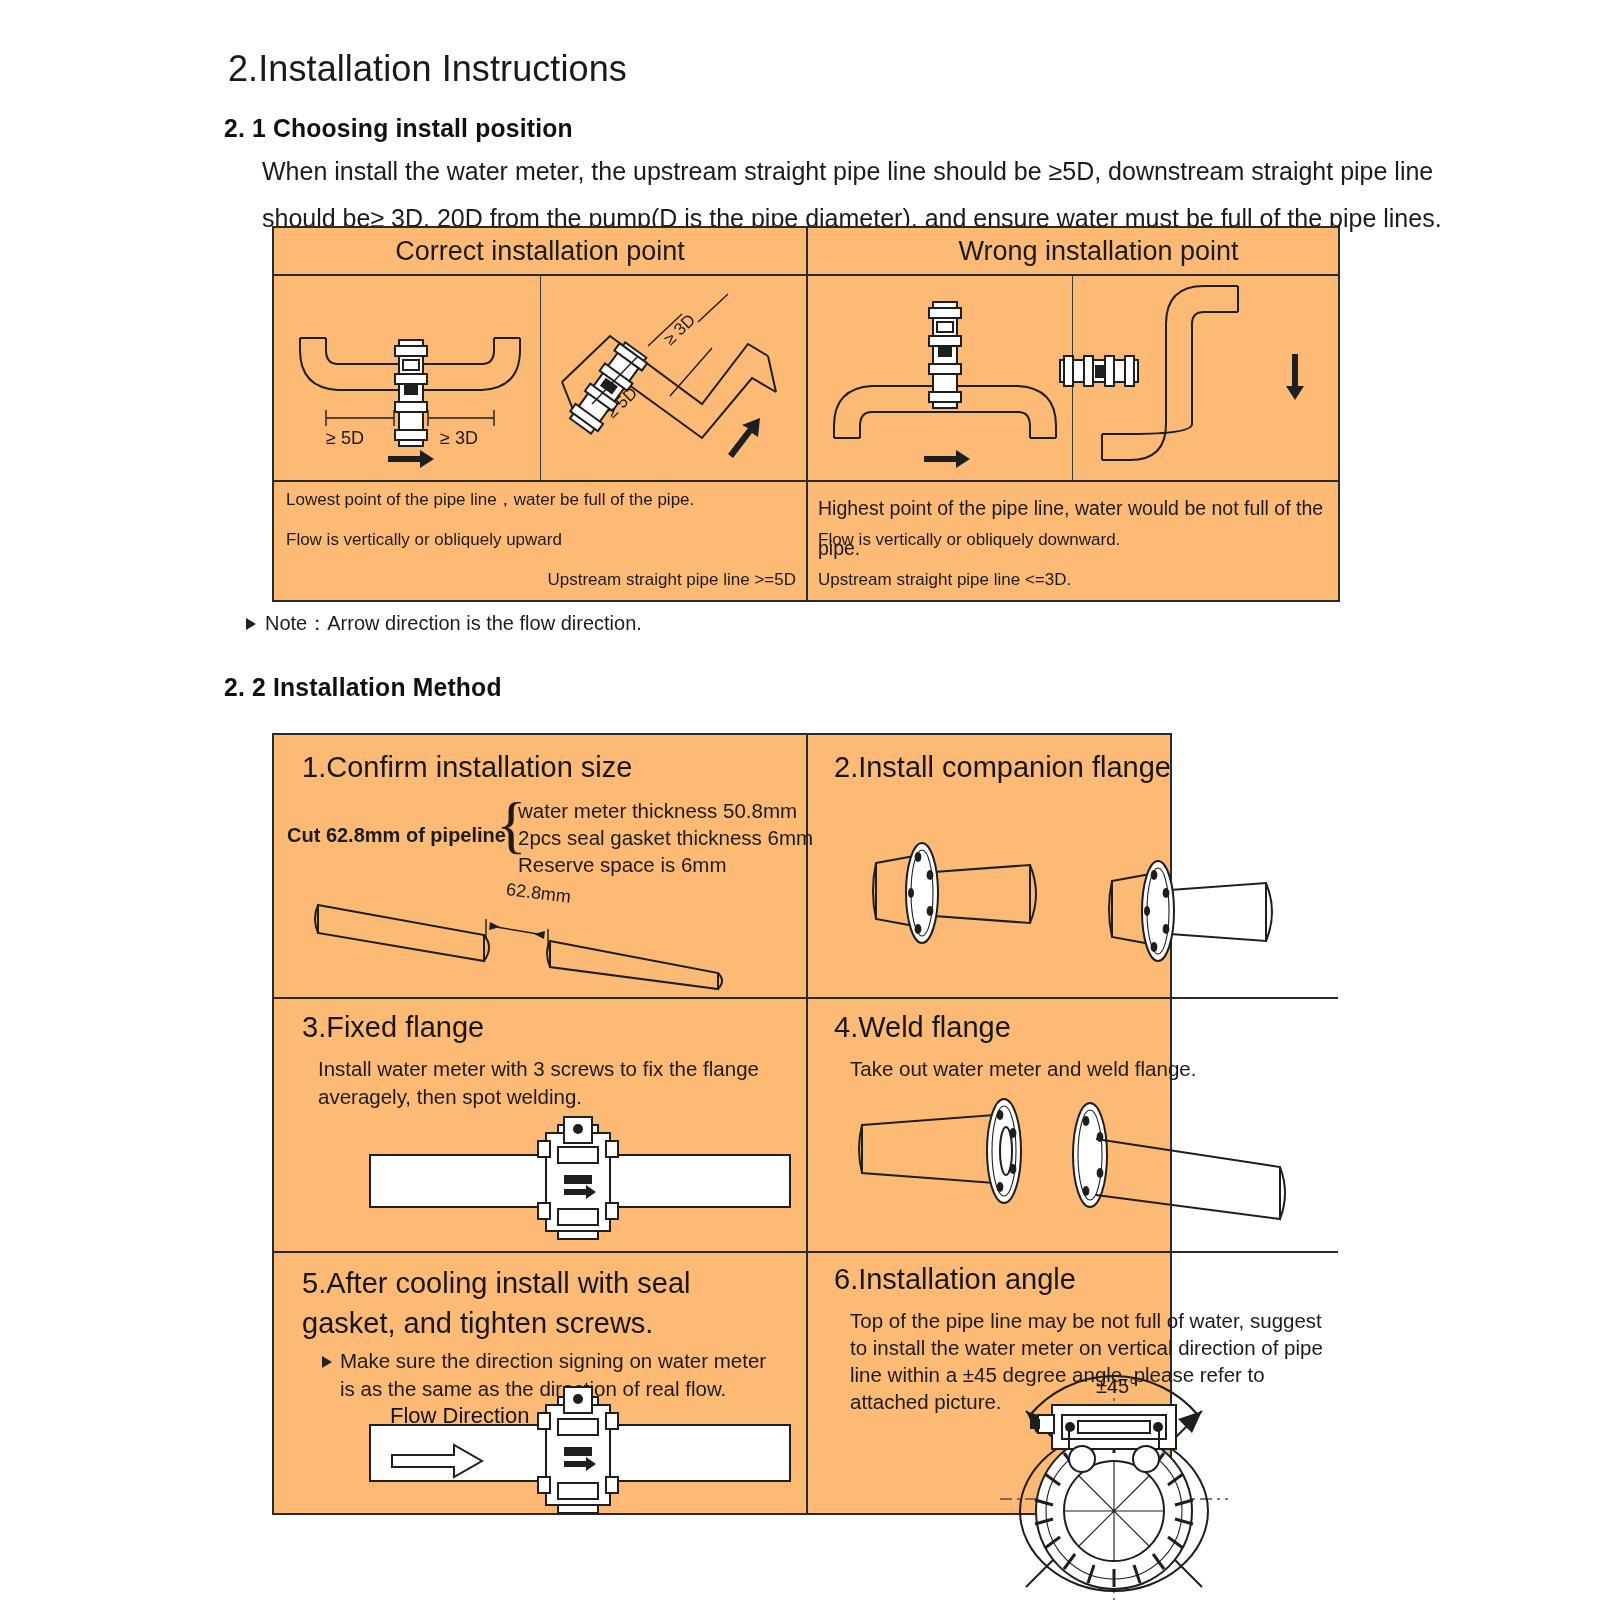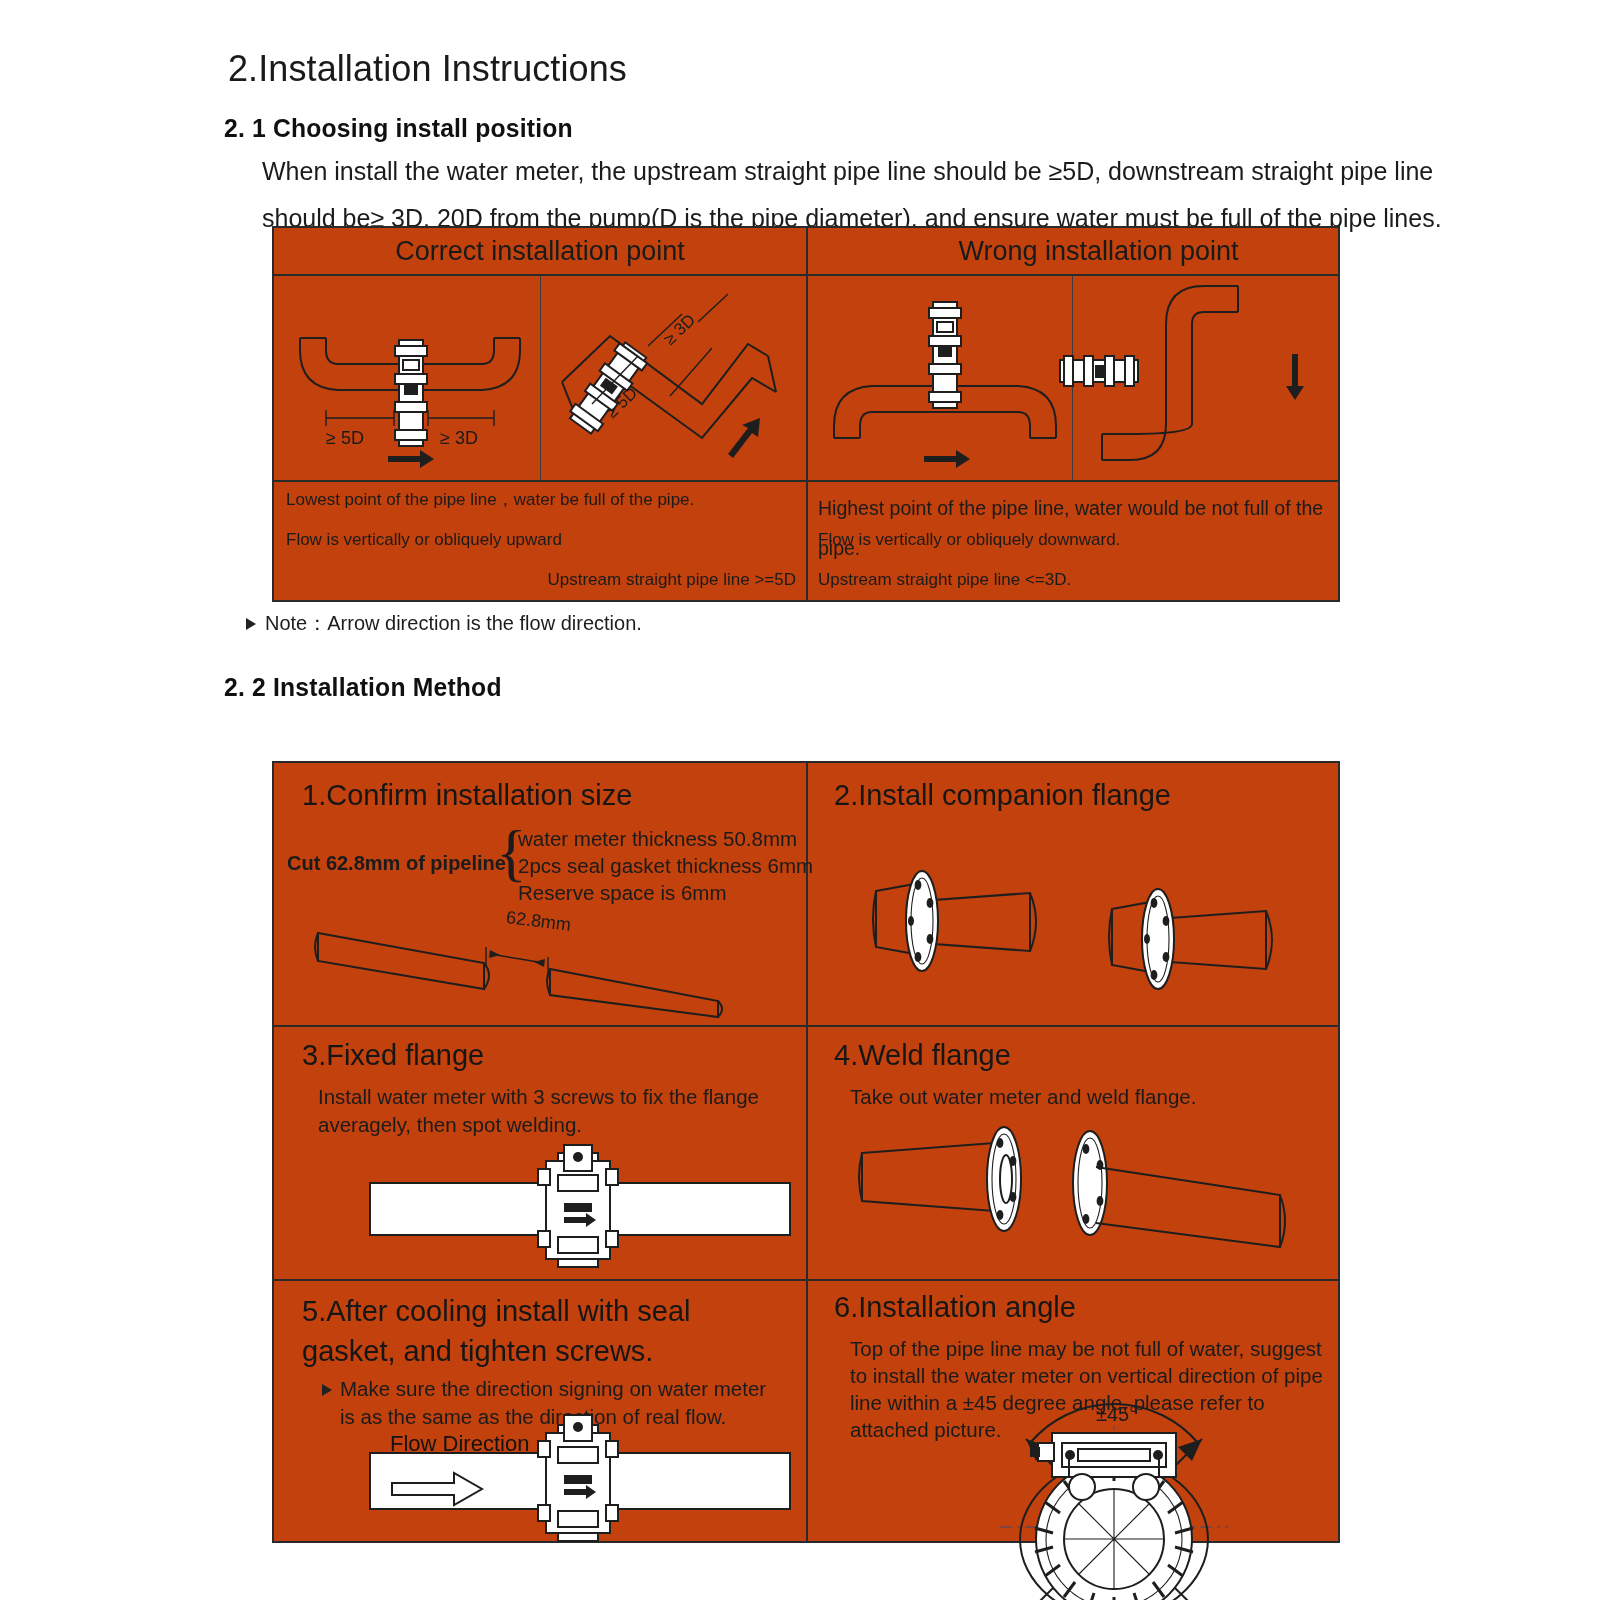--- a/index.html
+++ b/index.html
@@ -34,23 +34,23 @@
   .note{
     position:absolute;left:246px;top:610px;
     font-size:20px;color:#1d1d1d;
     display:flex;align-items:center;gap:9px;
   }
   .tri{display:inline-block;width:0;height:0;
     border-left:10px solid #222;border-top:6px solid transparent;
     border-bottom:6px solid transparent;}
 
   
-  .tbl{position:absolute;border:2px solid #2a2a2a;background:#c2410c;box-sizing:border-box;}
+  .tbl{position:absolute;border:2px solid #2a2a2a;background:#fdba74;box-sizing:border-box;}
   #tbl1{left:272px;top:226px;width:1068px;height:376px;}
-  #tbl2{left:272px;top:733px;width:1068px;height:782px;margin-top:28px;}
+  #tbl2{left:272px;top:733px;width:900px;height:782px;}
 
   .vline{position:absolute;width:2px;background:#2a2a2a;}
   .hline{position:absolute;height:2px;background:#2a2a2a;}
   .vthin{position:absolute;width:1px;background:#3a3a3a;}
 
   .colhdr{
     position:absolute;text-align:center;font-size:27px;color:#1a1a1a;
   }
 
   .cap{position:absolute;font-size:17px;line-height:28px;color:#1b1b1b;}

